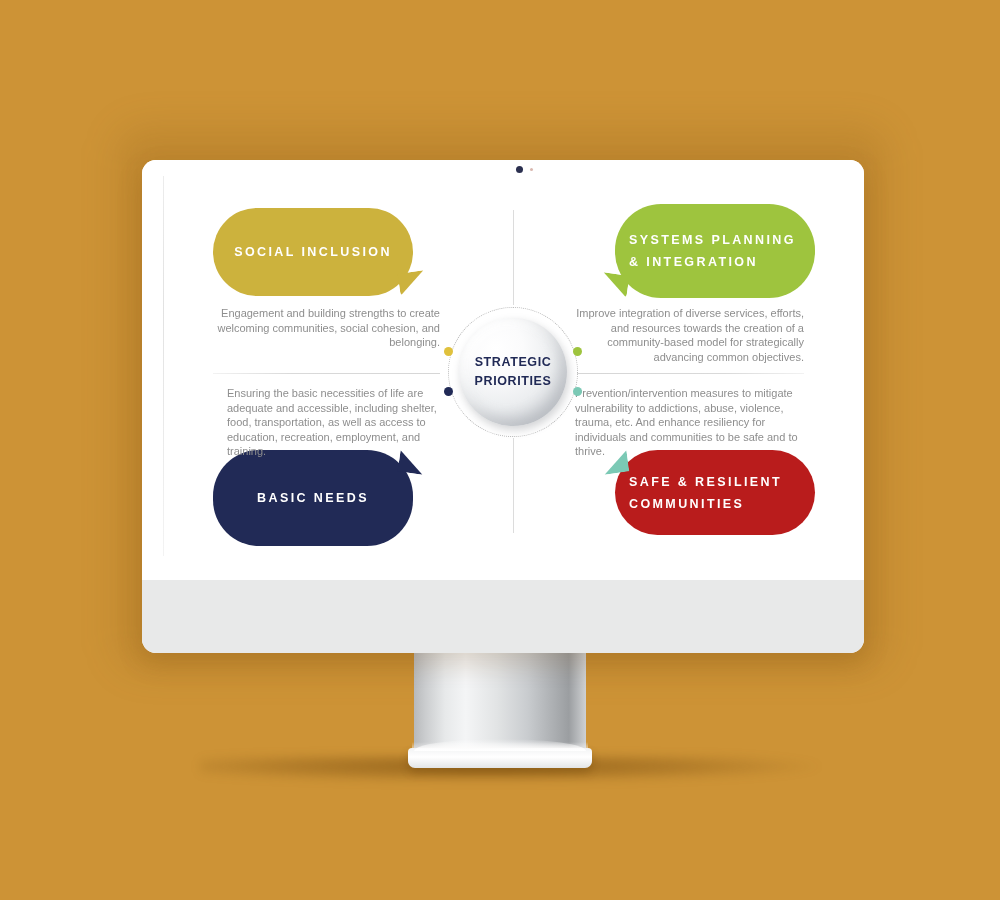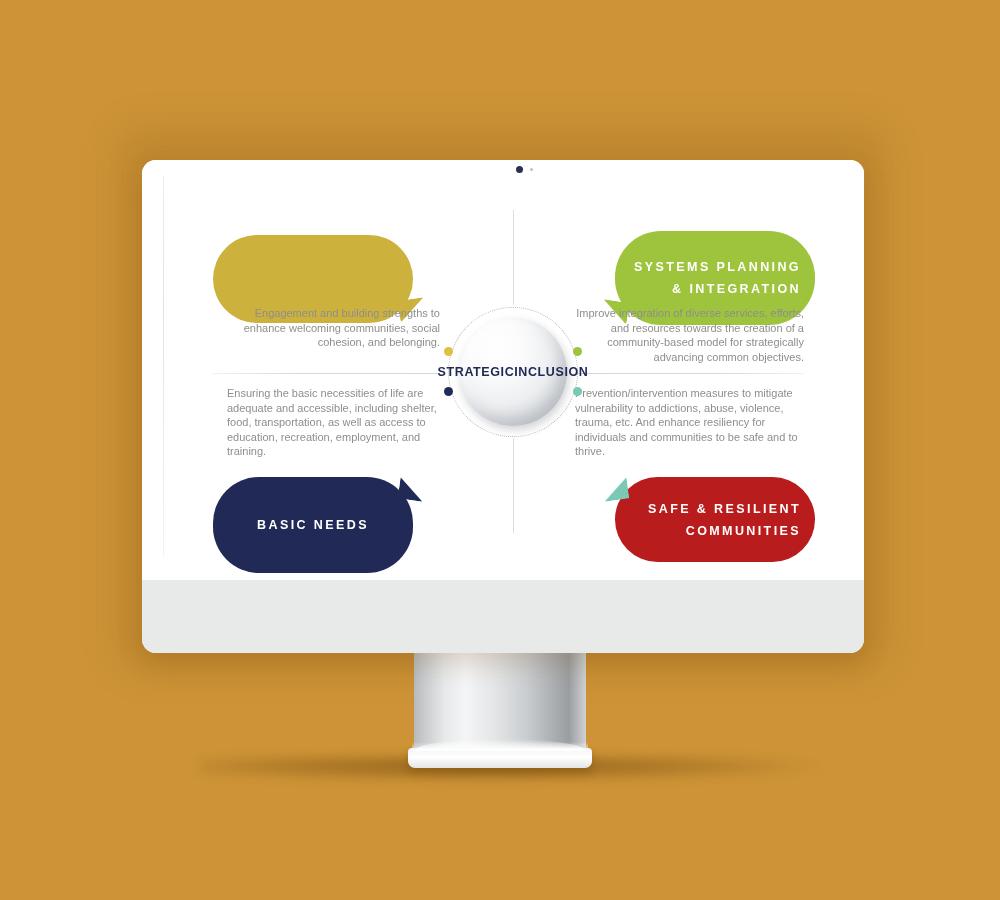--- a/index.html
+++ b/index.html
@@ -120,27 +120,26 @@
     background: linear-gradient(to right, #d6d6d6, #d9d9d9 65%, #f2f2f2);
   }
 
   
   .bubble {
     position: absolute;
     border-radius: 46px;
     display: flex;
     align-items: center;
     justify-content: center;
-    text-align: right;
+    text-align: left;
     color: #ffffff;
     font-weight: bold;
     font-size: 12.5px;
     letter-spacing: 2.4px;
     line-height: 22px;
-    margin-top: 27px;
   }
   .bubble .tail {
     position: absolute;
     width: 0; height: 0;
   }
 
   
   .b-social {
     left: 50px; top: 48px; width: 200px; height: 88px;
     background: #ccb23d;
@@ -223,21 +222,21 @@
     position: absolute; left: 11px; top: 11px;
     width: 108px; height: 108px;
     border-radius: 50%;
     background:
       radial-gradient(circle at 34% 28%, #ffffff 0%, #fbfbfc 26%, #eceef0 55%, #d6d9dd 78%, #c3c7cc 100%);
     box-shadow:
       inset -6px -7px 14px rgba(150,155,162,.45),
       inset 5px 6px 12px rgba(255,255,255,.95),
       2px 4px 9px rgba(120,125,132,.33);
     display: flex;
-    flex-direction: row;
+    flex-direction: column;
     align-items: center;
     justify-content: center;
   }
   .hub-line {
     color: #212a56;
     font-weight: bold;
     font-size: 12.5px;
     letter-spacing: .6px;
     line-height: 19px;
   }
@@ -269,47 +268,48 @@
     <div class="slide">
 
       <div class="slide-rule-left"></div>
       <div class="vdivider"></div>
       <div class="vdivider2"></div>
       <div class="hdivider-left"></div>
       <div class="hdivider-right"></div>
 
       <div class="bubble b-social">
         <span class="tail"></span>
+        <span class="bubble-label">SOCIAL INCLUSION</span>
       </div>
 
       <div class="bubble b-systems">
         <span class="tail"></span>
         <span class="bubble-label">SYSTEMS PLANNING &amp; INTEGRATION</span>
       </div>
 
       <div class="bubble b-basic">
         <span class="tail"></span>
         <span class="bubble-label">BASIC NEEDS</span>
       </div>
 
       <div class="bubble b-safe">
         <span class="tail"></span>
         <span class="bubble-label">SAFE &amp; RESILIENT COMMUNITIES</span>
       </div>
 
-      <div class="desc d-social">Engagement and building strengths to enhance welcoming communities, social cohesion, and belonging.</div>
+      <div class="desc d-social">Engagement and building strengths to create welcoming communities, social cohesion, and belonging.</div>
       <div class="desc d-systems"> Improve integration of diverse services, efforts, and resources towards the creation of a community-based model for strategically advancing common objectives.</div>
       <div class="desc d-basic">Ensuring the basic necessities of life are adequate and accessible, including shelter, food, transportation, as well as access to education, recreation, employment, and training.</div>
       <div class="desc d-safe">Prevention/intervention measures to mitigate vulnerability to addictions, abuse, violence, trauma, etc. And enhance resiliency for individuals and communities to be safe and to thrive.</div>
 
       <div class="hub">
         <div class="hub-ring"></div>
         <div class="hub-sphere">
           <span class="hub-line">STRATEGIC</span>
-          <span class="hub-line">INCLUSION</span>
+          <span class="hub-line">PRIORITIES</span>
         </div>
         <span class="node n-gold"></span>
         <span class="node n-navy"></span>
         <span class="node n-green"></span>
         <span class="node n-teal"></span>
       </div>
 
     </div>
   </div>
 

